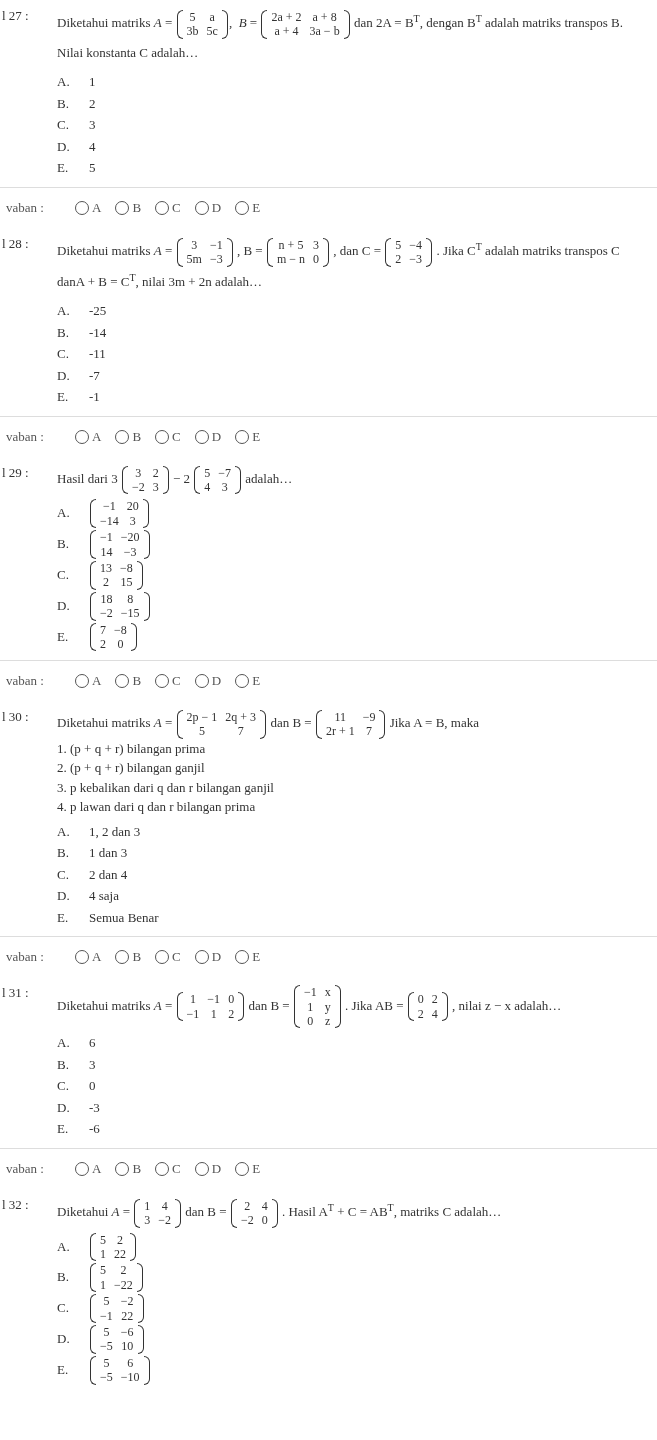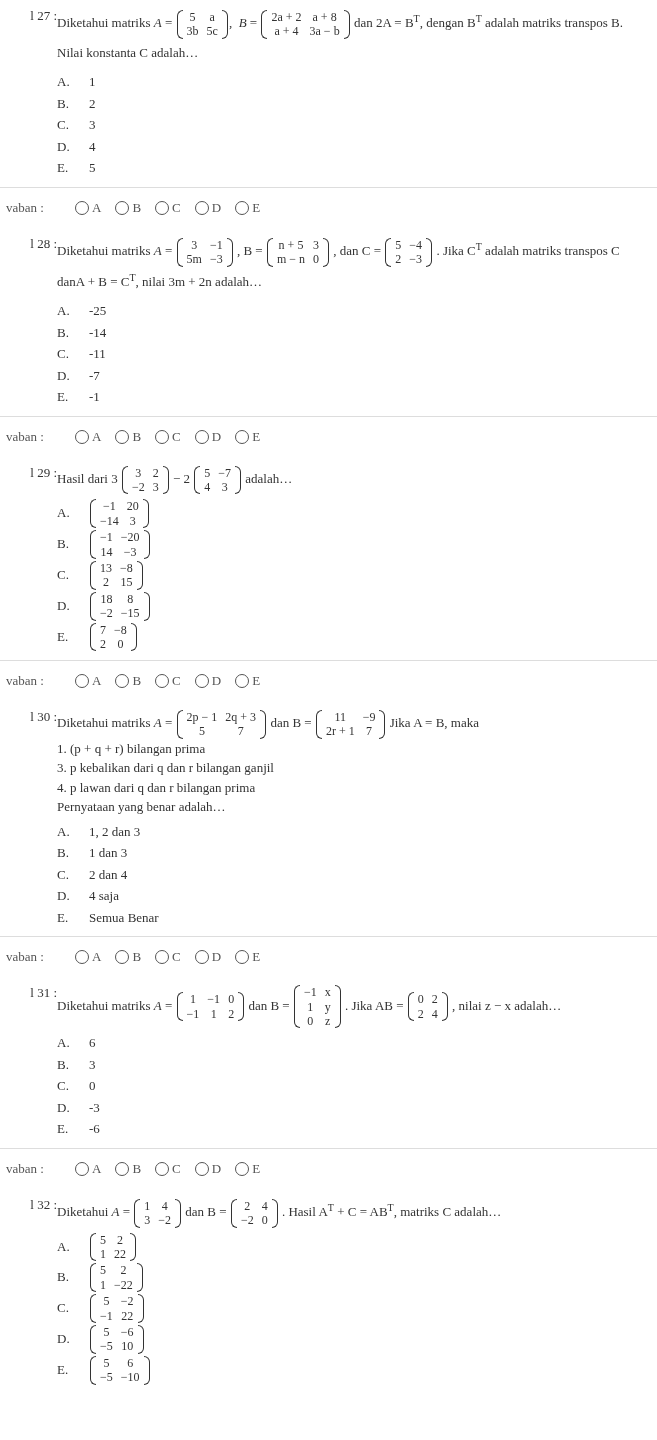--- a/index.html
+++ b/index.html
@@ -15,21 +15,21 @@
     border-bottom: 1px solid #ddd;
     padding: 8px 0 8px 0;
   }
   .qrow {
     display: flex;
     align-items: flex-start;
   }
   .qnum {
     width: 55px;
     flex-shrink: 0;
-    text-align: right;
+    text-align: left;
     padding-left: 2px;
     color: #333;
   }
   .qcontent {
     flex: 1;
     padding-right: 10px;
     line-height: 1.5;
   }
   .opts {
     margin-top: 4px;
@@ -465,23 +465,23 @@
                 <tr>
                   <td>2r + 1</td>
                   <td>7</td>
                 </tr>
               </tbody>
             </table></span>
         <span> Jika A = B, maka</span>
       </div>
       <div>
         <div>1. (p + q + r) bilangan prima</div>
+        <div>2. (p + q + r) bilangan ganjil</div>
         <div>3. p kebalikan dari q dan r bilangan ganjil</div>
         <div>4. p lawan dari q dan r bilangan prima</div>
-        <div>Pernyataan yang benar adalah…</div>
       </div>
       <div class="opts">
         <div class="opt">
             <span class="letter">A.</span>
             <span>1, 2 dan 3</span>
           </div>
         <div class="opt">
             <span class="letter">B.</span>
             <span>1 dan 3</span>
           </div>

